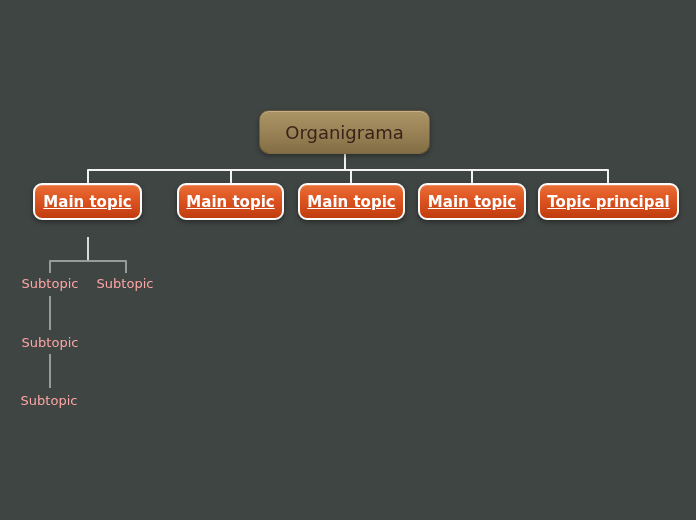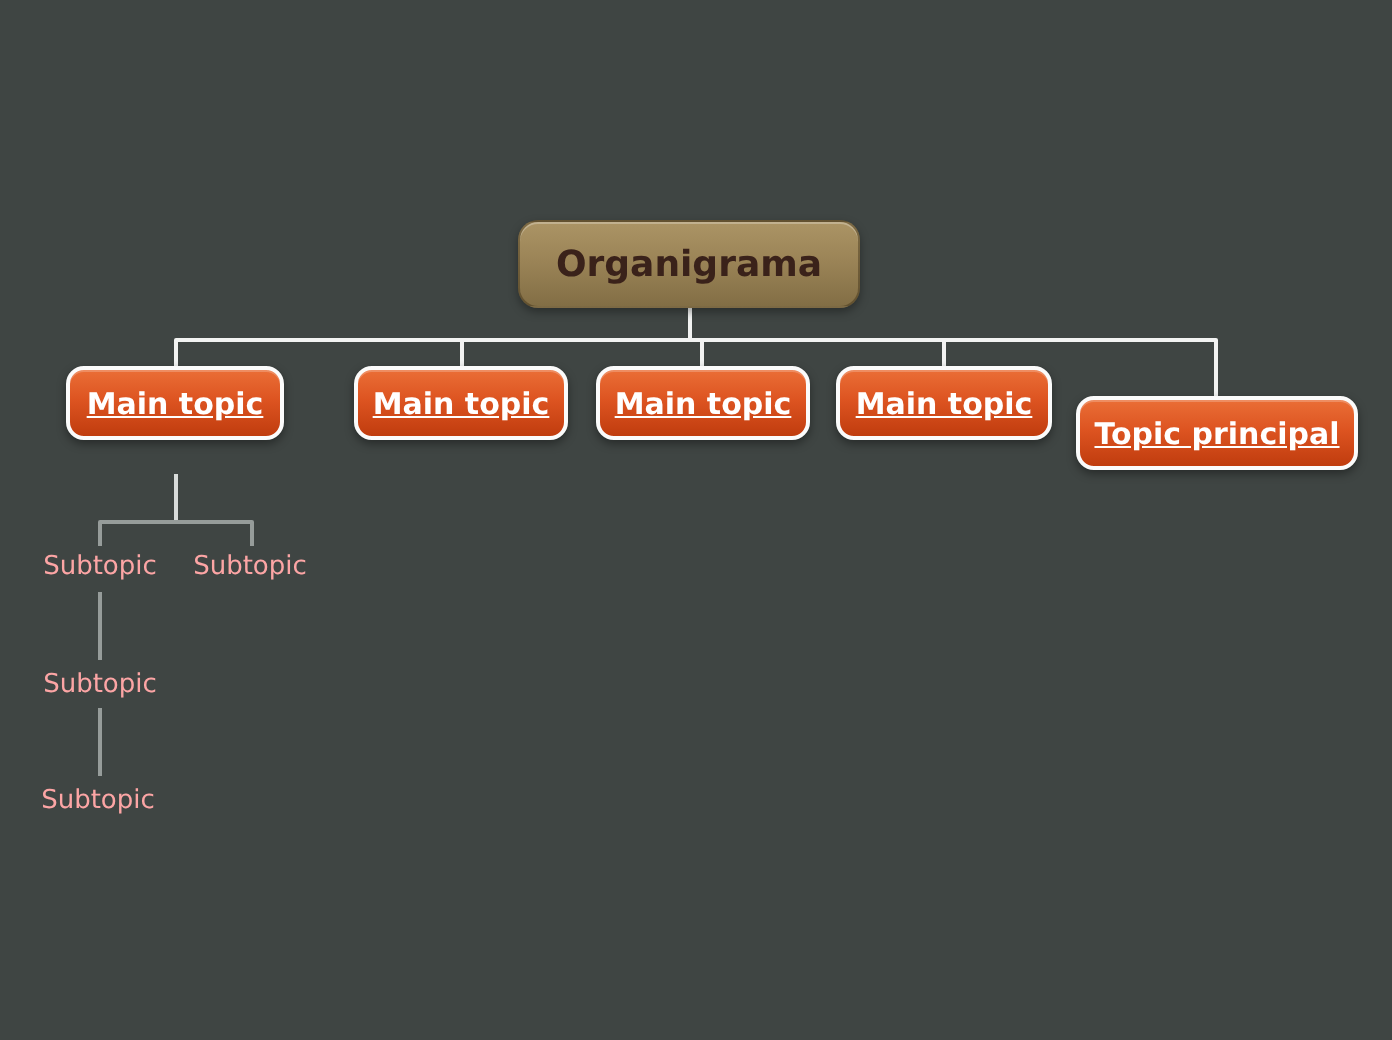--- a/index.html
+++ b/index.html
@@ -35,39 +35,39 @@
     left: 259px;
     top: 110px;
     width: 171px;
     height: 44px;
     border-radius: 10px;
     background: linear-gradient(180deg, #ab9465 0%, #9a8356 48%, #826e45 100%);
     border: 1px solid rgba(40, 30, 10, 0.35);
     box-shadow: 0 2px 5px rgba(0,0,0,0.35), inset 0 1px 0 rgba(255,255,255,0.28);
     color: #3a221a;
     font-size: 18px;
-    font-weight: bold;
+    font-weight: normal;
   }
   .child-node {
     top: 183px;
     height: 37px;
     border: 2px solid #fbfbfb;
     border-radius: 9px;
     background: linear-gradient(180deg, #ea6e36 0%, #dd5421 45%, #c03c0e 100%);
     box-shadow: 0 2px 5px rgba(0,0,0,0.38), inset 0 1px 0 rgba(255,255,255,0.22);
     color: #ffffff;
     font-size: 15px;
     font-weight: bold;
     text-decoration: underline;
   }
   .child-1 { left: 33px;  width: 109px; }
   .child-2 { left: 177px; width: 107px; }
   .child-3 { left: 298px; width: 107px; }
   .child-4 { left: 418px; width: 108px; }
-  .child-5 { left: 538px; width: 141px; margin-top: 15px; }
+  .child-5 { left: 538px; width: 141px; }
   .subtopic {
     position: absolute;
     transform: translateX(-50%);
     color: #fca5a5;
     font-size: 13px;
     white-space: nowrap;
     cursor: pointer;
     user-select: none;
   }
   .sub-1 { left: 50px;  top: 276px; }

